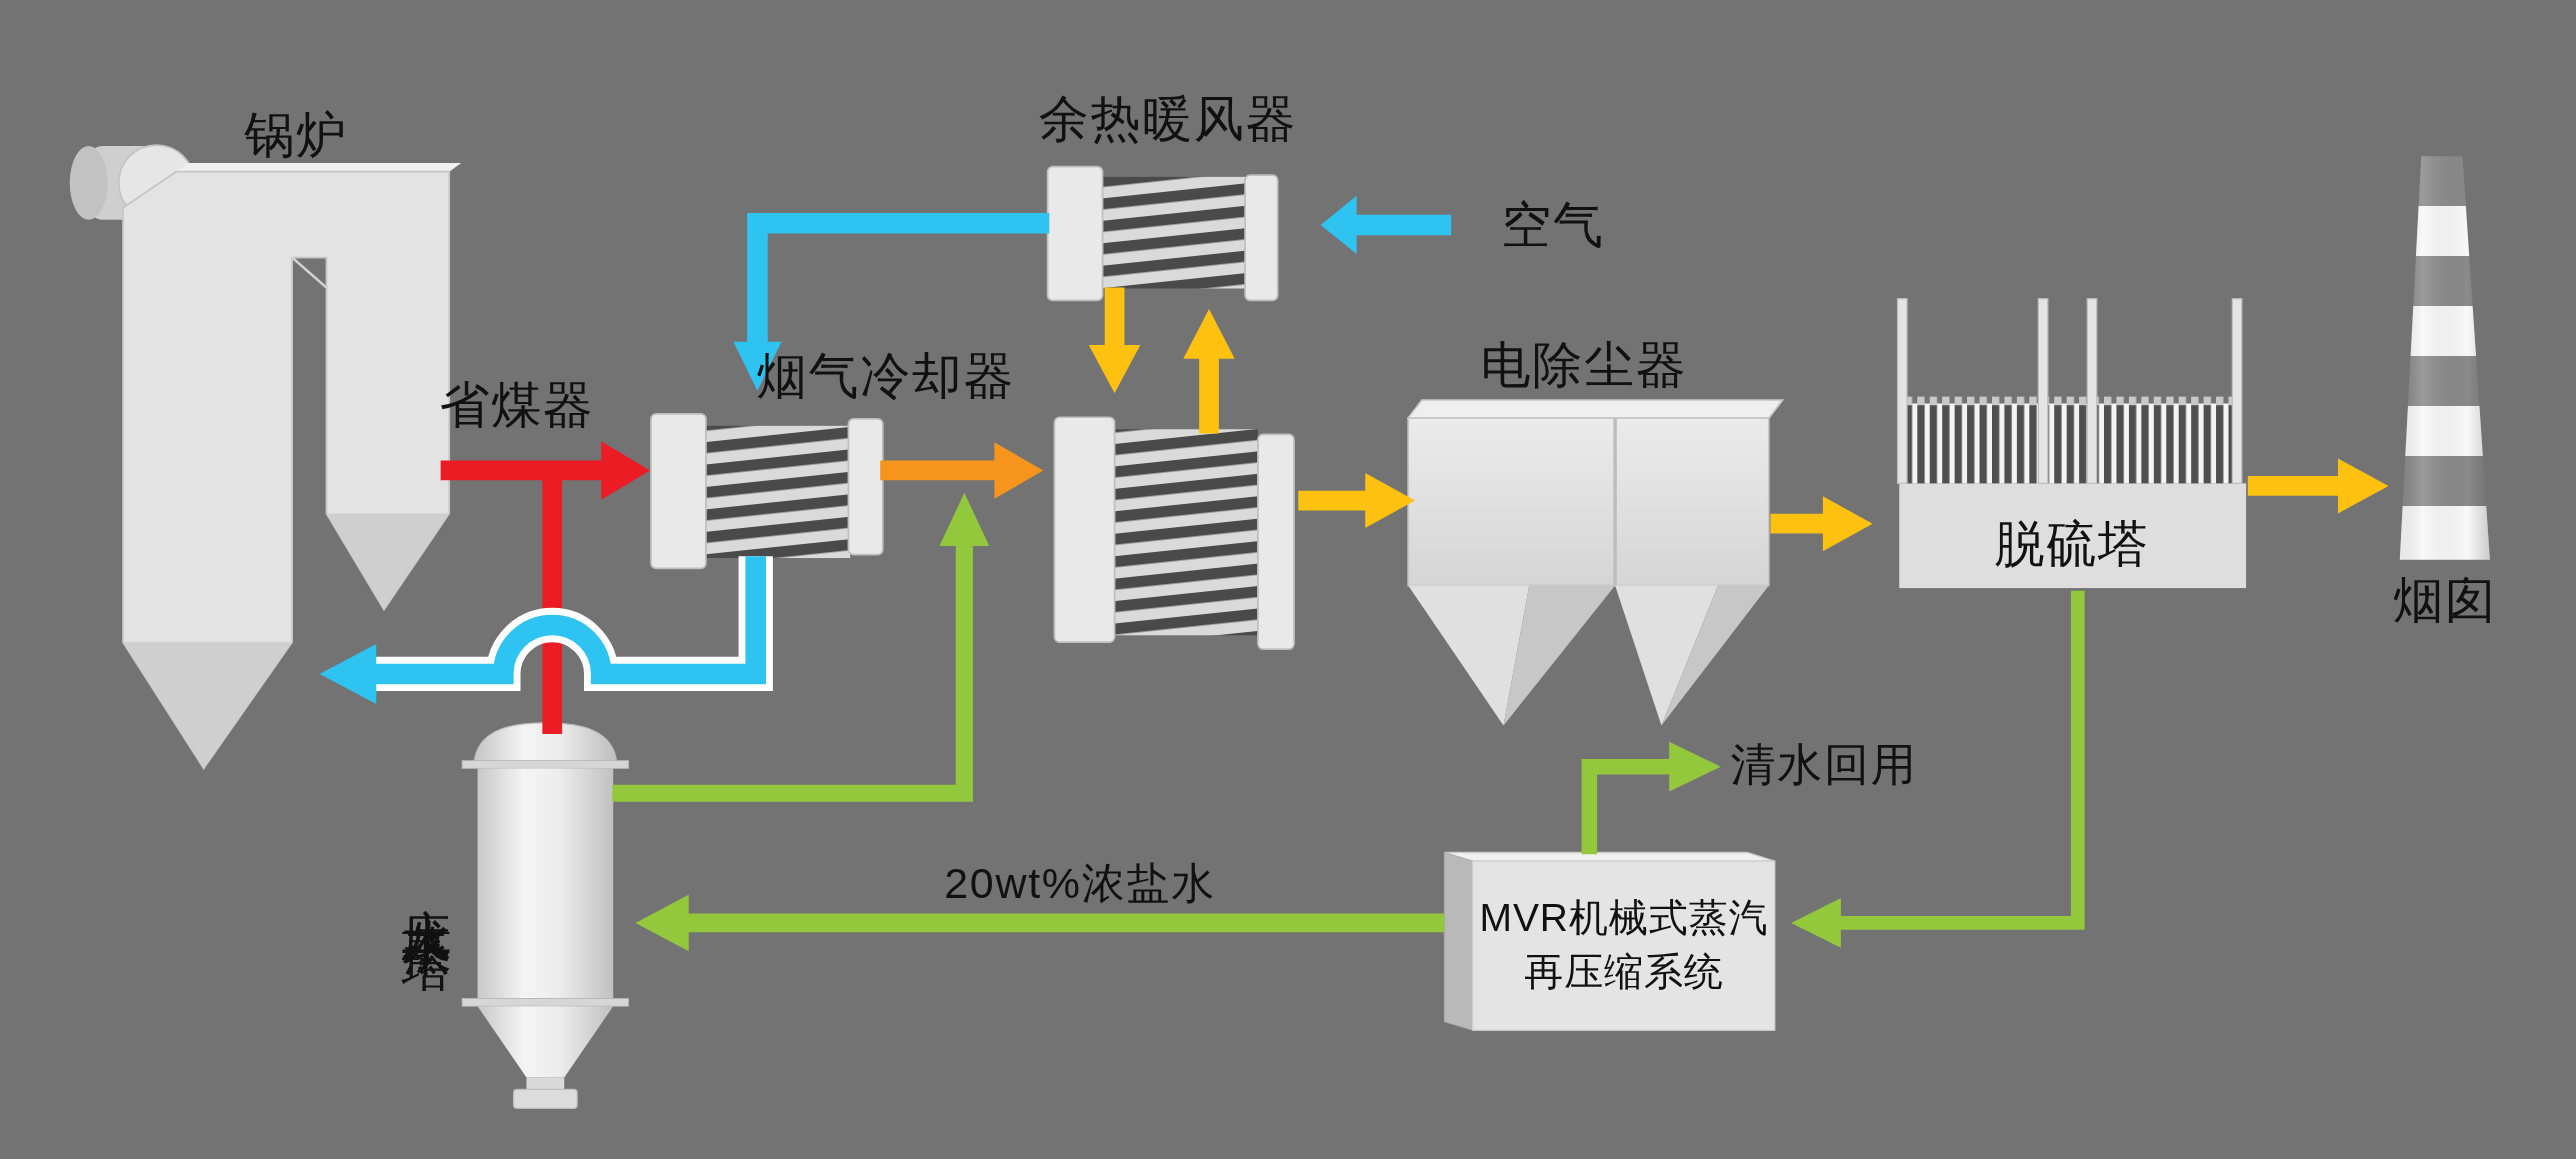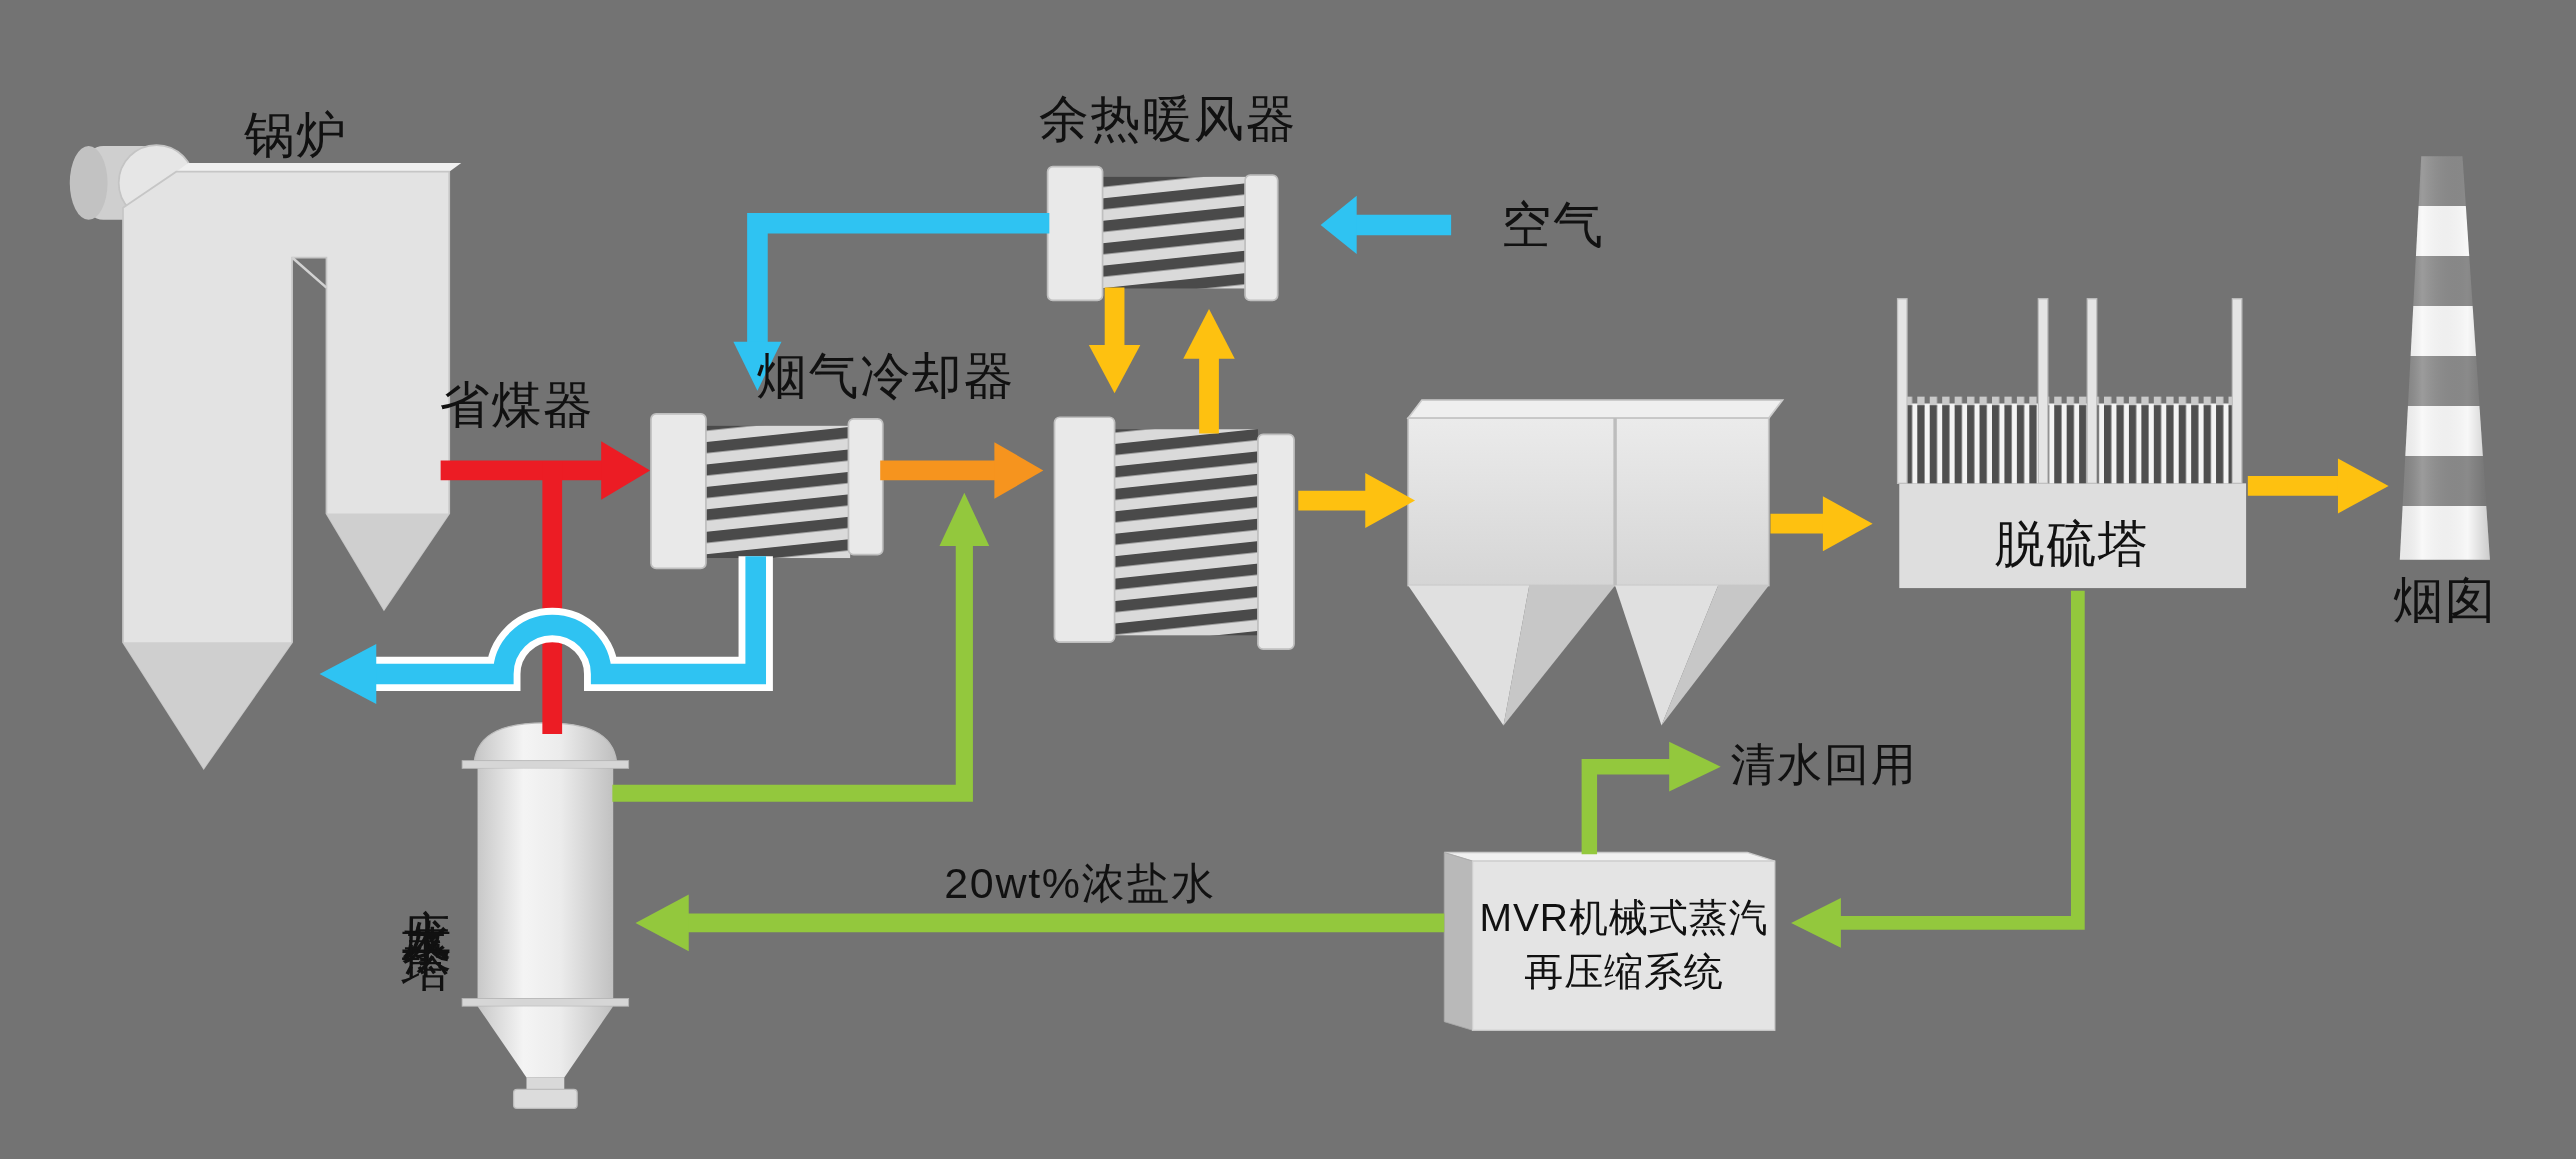--- a/index.html
+++ b/index.html
@@ -184,20 +184,21 @@
     <line x1="1682" y1="1075" x2="798" y2="1075" stroke="#93c83d" stroke-width="22"></line>
     <polygon points="802,1042 802,1108 740,1075" fill="#93c83d"></polygon>
   </g>
 </svg>
 
 <div class="lbl" style="left:296px;top:135px;">锅炉</div>
 <div class="lbl" style="left:517px;top:405px;">省煤器</div>
 <div class="lbl" style="left:886px;top:376px;">烟气冷却器</div>
 <div class="lbl" style="left:1168px;top:119px;">余热暖风器</div>
 <div class="lbl" style="left:1553px;top:225px;">空气</div>
+<div class="lbl" style="left:1584px;top:365px;">电除尘器</div>
 <div class="lbl" style="left:2072px;top:544px;">脱硫塔</div>
 <div class="lbl" style="left:2445px;top:600px;">烟囱</div>
 <div class="lbl-v" style="left:427px;top:889px;">废水蒸干塔</div>
 <div class="lbl-mvr" style="left:1624px;top:945px;">MVR机械式蒸汽
 再压缩系统</div>
 <div class="lbl mid" style="left:1824px;top:765px;">清水回用</div>
 <div class="lbl small" style="left:1080px;top:884px;">20wt%浓盐水</div>
 
 </div>
 

